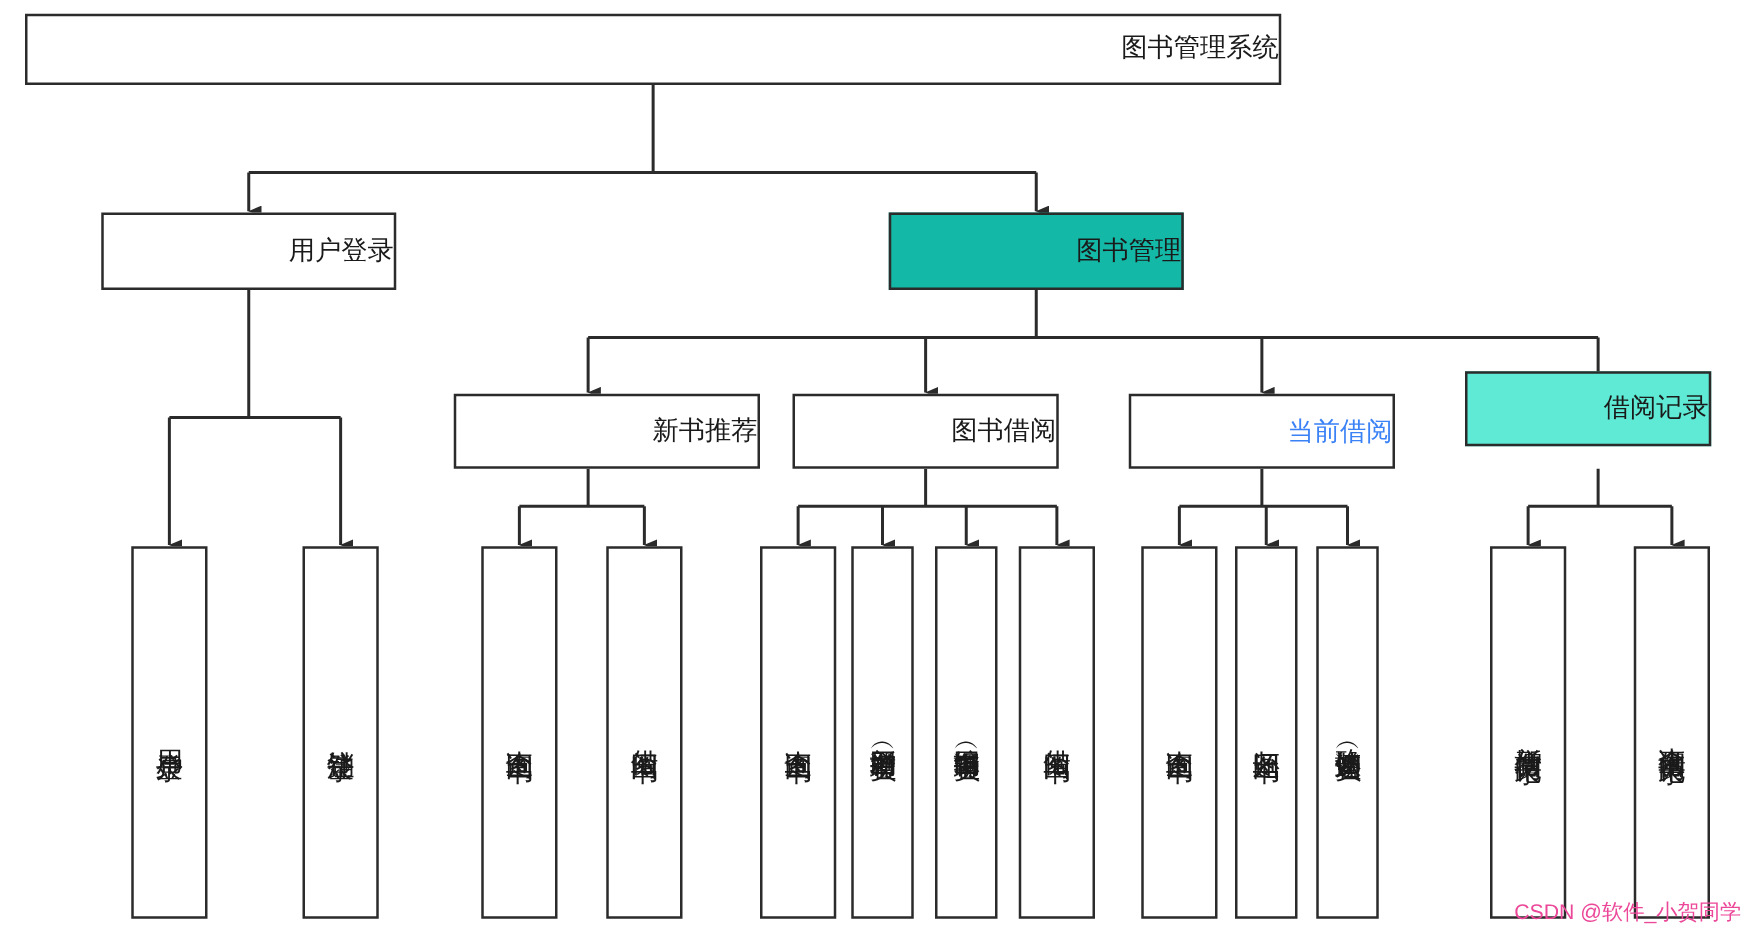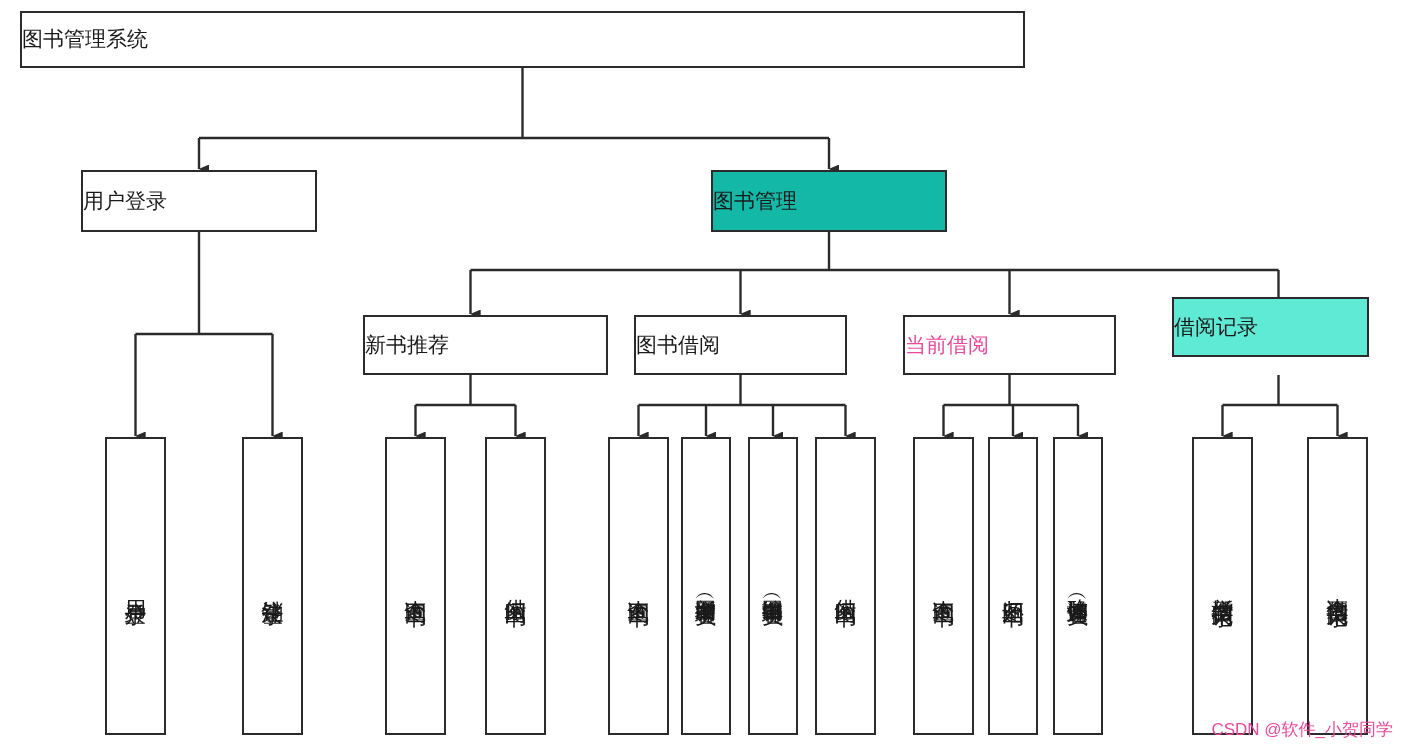--- a/index.html
+++ b/index.html
@@ -24,21 +24,21 @@
     width: 1405px;
     height: 747px;
   }
   .node {
     position: absolute;
     box-sizing: border-box;
     background: #ffffff;
     border: 2px solid #2b2b2b;
     display: flex;
     align-items: center;
-    justify-content: flex-start;
+    justify-content: flex-end;
     z-index: 3;
   }
   .node-label {
     color: #1a1a1a;
     line-height: 1.18;
     text-align: center;
     white-space: nowrap;
     user-select: none;
   }
   .node.horiz .node-label {
@@ -128,21 +128,21 @@
       <div class="node horiz" style="left: 711px; top: 170px; width: 236px; height: 62px; border-color: rgb(43, 43, 43); background: #14b8a6;">
         <span class="node-label" style="color: rgb(26, 26, 26);">图书管理</span>
       </div>
       <div class="node horiz" style="left: 363px; top: 315px; width: 245px; height: 60px; border-color: rgb(43, 43, 43); background: rgb(255, 255, 255);">
         <span class="node-label" style="color: rgb(26, 26, 26);">新书推荐</span>
       </div>
       <div class="node horiz" style="left: 634px; top: 315px; width: 213px; height: 60px; border-color: rgb(43, 43, 43); background: rgb(255, 255, 255);">
         <span class="node-label" style="color: rgb(26, 26, 26);">图书借阅</span>
       </div>
       <div class="node horiz" style="left: 903px; top: 315px; width: 213px; height: 60px; border-color: rgb(43, 43, 43); background: rgb(255, 255, 255);">
-        <span class="node-label" style="color: #ec4899; font-family: Liberation Serif, serif;">当前借阅</span>
+        <span class="node-label" style="color: #3b82f6; font-family: Liberation Serif, serif;">当前借阅</span>
       </div>
       <div class="node horiz" style="left: 1172px; top: 297px; width: 197px; height: 60px; border-color: rgb(43, 43, 43); background: #5eead4;">
         <span class="node-label" style="color: rgb(26, 26, 26);">借阅记录</span>
       </div>
       <div class="node vert" style="left: 105px; top: 437px; width: 61px; height: 298px; border-color: rgb(43, 43, 43); background: rgb(255, 255, 255);">
         <span class="node-label" style="color: rgb(26, 26, 26);">用户登录</span>
       </div>
       <div class="node vert" style="left: 242px; top: 437px; width: 61px; height: 298px; border-color: rgb(43, 43, 43); background: rgb(255, 255, 255);">
         <span class="node-label" style="color: rgb(26, 26, 26);">注销登录</span>
       </div>

